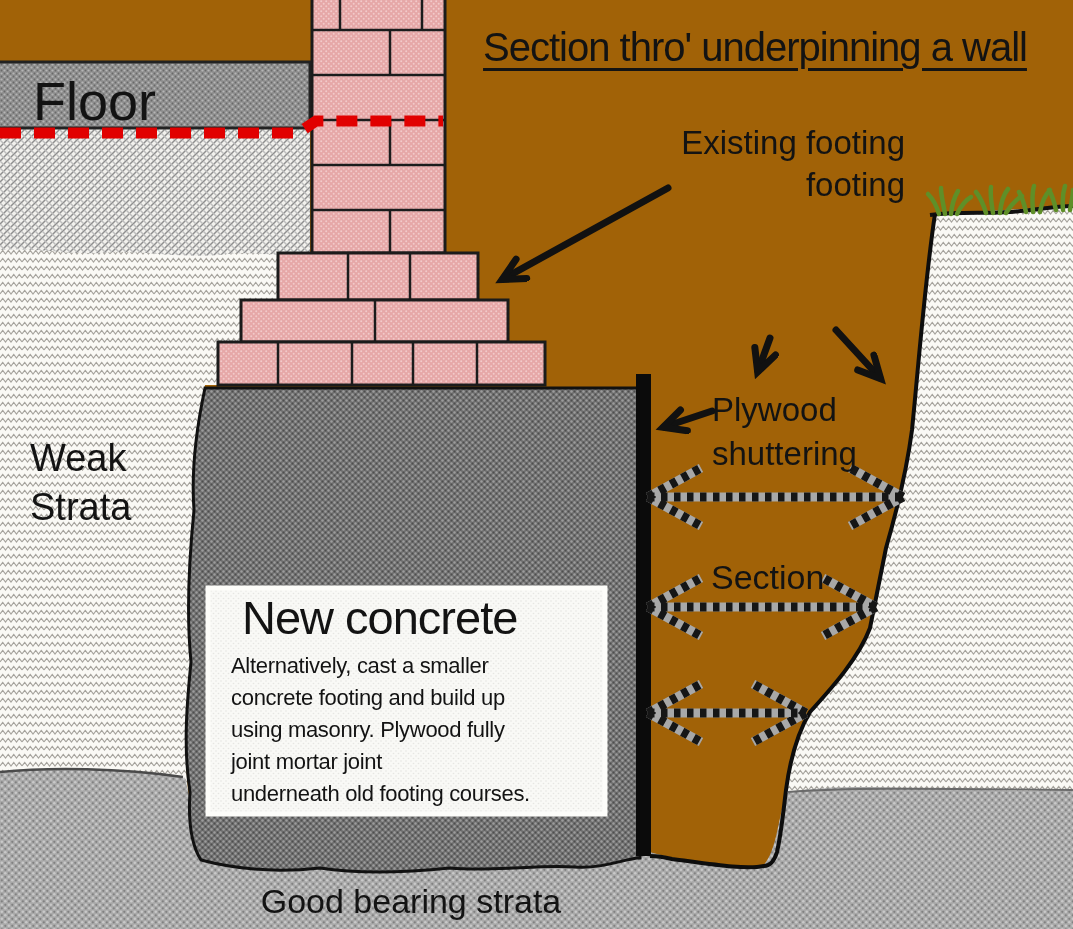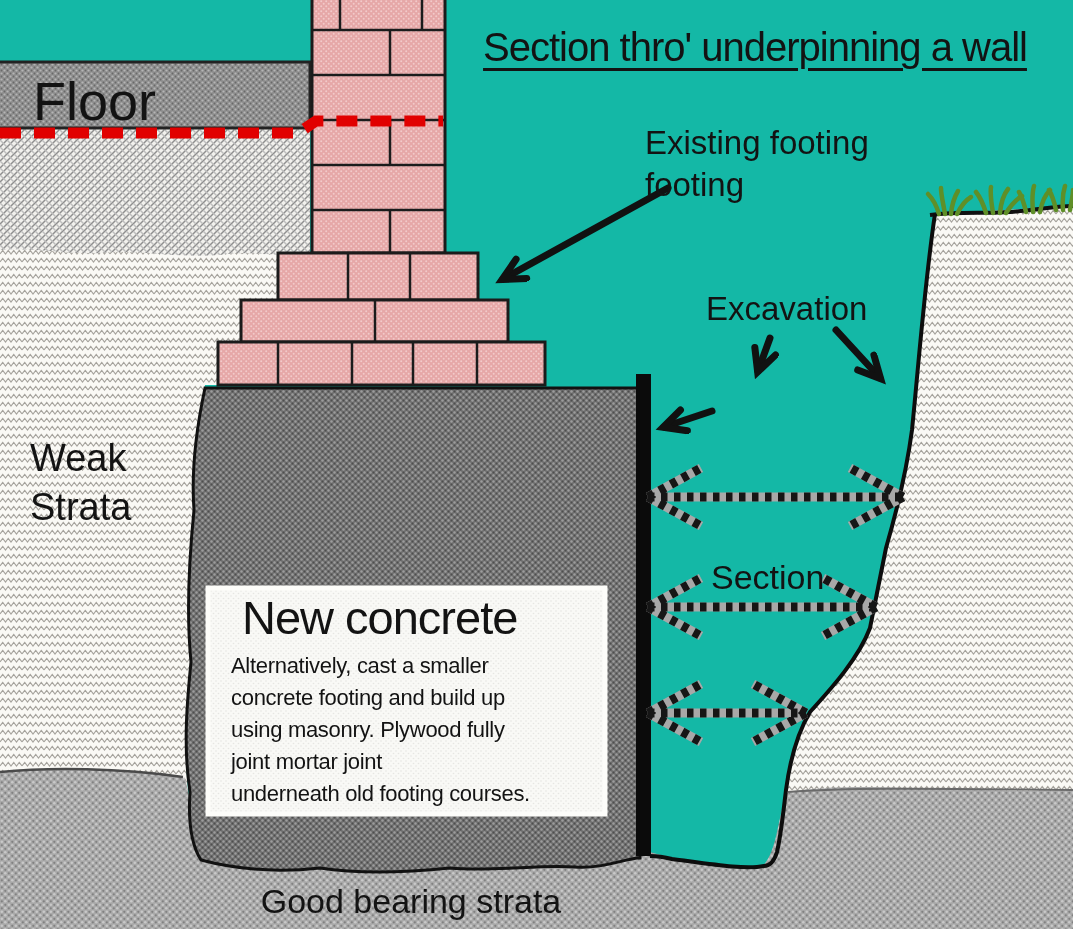--- a/index.html
+++ b/index.html
@@ -1,24 +1,24 @@
 <!DOCTYPE html>
 <html><head>
 <meta charset="utf-8">
 <style>
   html,body{margin:0;padding:0;background:#f7f6f1;}
   .stage{position:relative;width:1073px;height:929px;overflow:hidden;
-         background:#14b8a6;font-family:"Liberation Sans",sans-serif;color:#111;}
+         background:#a16207;font-family:"Liberation Sans",sans-serif;color:#111;}
   .stage svg{position:absolute;left:0;top:0;}
   .lbl{position:absolute;color:#131313;white-space:nowrap;}
   .title{left:438px;top:25px;width:634px;text-align:center;font-size:40px;letter-spacing:-1px;}
   .title span{text-decoration:underline;text-decoration-thickness:3px;text-underline-offset:7px;}
   .floor-lbl{left:33px;top:70px;font-size:54px;}
   .weak-lbl{left:30px;top:434px;font-size:38px;line-height:49px;}
-  .exist-lbl{left:645px;top:122px;width:260px;text-align:left;font-size:33px;line-height:42px;}
+  .exist-lbl{left:645px;top:122px;width:260px;text-align:right;font-size:33px;line-height:42px;}
   .excav-lbl{left:706px;top:290px;font-size:33px;}
   .ply-lbl{left:712px;top:388px;font-size:33px;line-height:44px;}
   .brace-lbl{left:711px;top:558px;font-size:34px;}
   .note-head{left:234px;top:590px;font-size:47px;letter-spacing:-1px;margin-left:8px;}
   .note-body{left:231px;top:650px;font-size:22px;line-height:32px;letter-spacing:-0.3px;}
   .good-lbl{left:216px;top:882px;width:390px;text-align:center;font-size:34px;}
 </style>
 </head>
 <body>
 
@@ -164,22 +164,25 @@
 <div class="lbl weak-lbl">
   <div>Weak</div>
   <div>Strata</div>
 </div>
 
 <div class="lbl exist-lbl">
   <div>Existing footing</div>
   <div>footing</div>
 </div>
 
-<div class="lbl excav-lbl">Excavation</div>
 
+<div class="lbl ply-lbl">
+  <div>Plywood</div>
+  <div>shuttering</div>
+</div>
 
 <div class="lbl brace-lbl">Section</div>
 
 <div class="lbl note-head">New concrete</div>
 
 <div class="lbl note-body">
   <div>Alternatively, cast a smaller</div>
   <div>concrete footing and build up</div>
   <div>using masonry. Plywood fully</div>
   <div>joint mortar joint</div>

